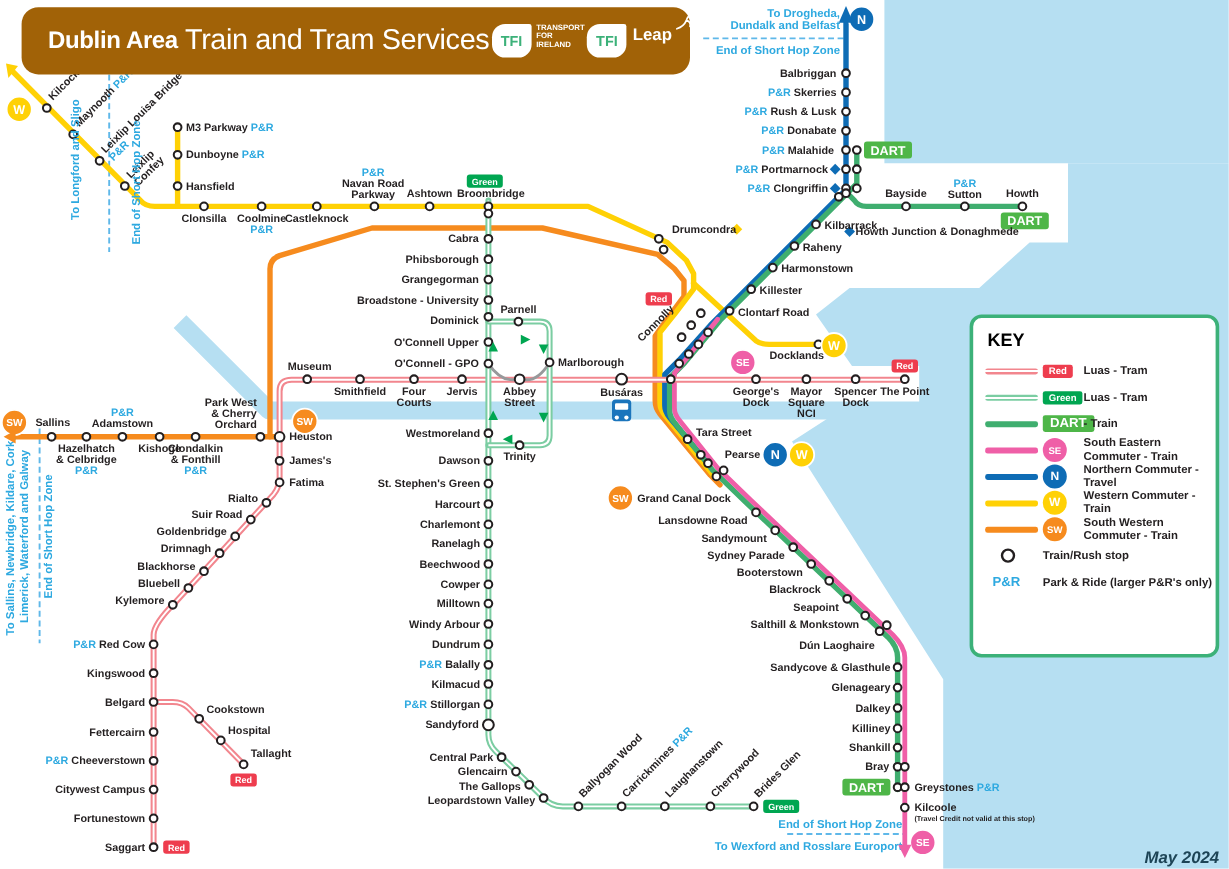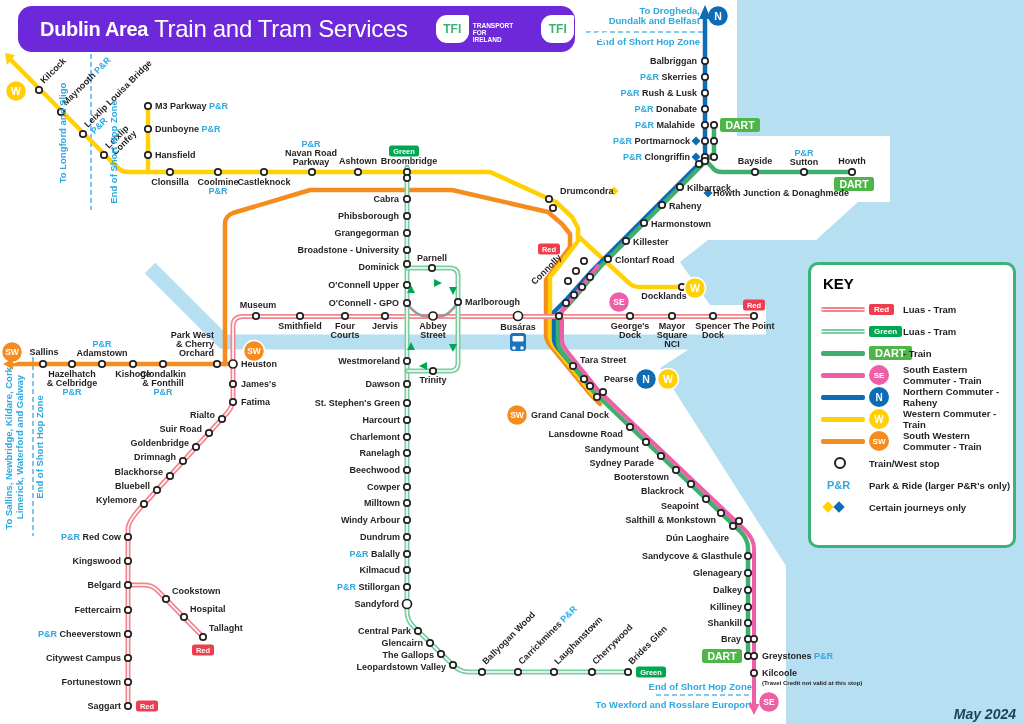--- a/index.html
+++ b/index.html
@@ -5,24 +5,24 @@
   html,body{margin:0;padding:0}
   body{width:1024px;height:724px;position:relative;font-family:"Liberation Sans",sans-serif;background:#fff;overflow:hidden}
   #map-svg{position:absolute;left:0;top:0}
   .stn{font-size:9px;font-weight:bold;fill:#231f20}
   .stn .pr{fill:#2ea9e0}
   .note{font-size:6px;font-weight:bold;fill:#231f20}
   .blueNote{font-size:9.5px;font-weight:bold;fill:#2ea9e0}
   .badge-t{fill:#fff;font-weight:bold}
   .icon-t{fill:#fff;font-weight:bold}
 
-  .header{position:absolute;left:18px;top:6px;width:557px;height:46px;background:#6d28d9;border-radius:14px;display:flex;align-items:center;padding:0 14px 0 22px;box-sizing:border-box;z-index:5}
+  .header{position:absolute;left:18px;top:6px;width:557px;height:56px;background:#a16207;border-radius:14px;display:flex;align-items:center;padding:0 14px 0 22px;box-sizing:border-box;z-index:5}
   .t-bold{color:#fff;font-weight:bold;font-size:20px;letter-spacing:-0.3px;white-space:pre}
   .t-rest{color:#fff;font-weight:normal;font-size:24px;letter-spacing:-0.3px;white-space:pre}
-  .logo{display:flex;align-items:flex-end;margin-left:28px}
+  .logo{display:flex;align-items:flex-start;margin-left:2px}
   .leaf{width:33px;height:28px;background:#fff;border-radius:11px 2px 11px 11px;display:flex;align-items:center;justify-content:center;color:#3cb179;font-weight:bold;font-size:12px;flex:none}
   .tfi-txt{margin-left:4px;color:#fff;font-weight:bold;font-size:6.5px;line-height:7px}
   .leap-txt{margin-left:5px;color:#fff;font-weight:bold;font-size:14px}
   .frog{margin-left:2px;margin-top:-12px}
 
   .key-panel{position:absolute;left:808px;top:262px;width:208px;height:286px;background:#fff;border:3px solid #3cb179;border-radius:10px;box-sizing:border-box;z-index:4;padding:8px 0 0 10px}
   .key-title{font-size:15px;font-weight:bold;color:#000;margin:2px 0 6px 2px}
   .krow{display:flex;align-items:center;height:22px}
   .kcol1{width:48px;display:flex;align-items:center;justify-content:flex-start;flex:none}
   .kcol2{width:34px;display:flex;align-items:center;justify-content:flex-start;flex:none}
@@ -469,21 +469,21 @@
         </span>
         <span class="klabel">South Eastern Commuter - Train</span>
       </div>
       <div class="krow">
         <span class="kcol1">
           <span class="kline northern"></span>
         </span>
         <span class="kcol2">
           <span class="kcirc" style="background: rgb(14, 108, 181); font-size: 10px;">N</span>
         </span>
-        <span class="klabel">Northern Commuter - Raheny</span>
+        <span class="klabel">Northern Commuter - Travel</span>
       </div>
       <div class="krow">
         <span class="kcol1">
           <span class="kline western"></span>
         </span>
         <span class="kcol2">
           <span class="kcirc" style="background: rgb(255, 209, 5); font-size: 10px;">W</span>
         </span>
         <span class="klabel">Western Commuter - Train</span>
       </div>
@@ -493,31 +493,24 @@
         </span>
         <span class="kcol2">
           <span class="kcirc" style="background: rgb(246, 139, 30); font-size: 8px;">SW</span>
         </span>
         <span class="klabel">South Western Commuter - Train</span>
       </div>
       <div class="krow">
         <span class="kcol1">
           <span class="kstop"></span>
         </span>
-        <span class="klabel">Train/West stop</span>
+        <span class="klabel">Train/Rush stop</span>
       </div>
       <div class="krow">
         <span class="kcol1">
           <span class="kpr">P&amp;R</span>
         </span>
         <span class="klabel">Park &amp; Ride (larger P&amp;R's only)</span>
-      </div>
-      <div class="krow">
-        <span class="kcol1">
-          <span class="kdia" style="background: rgb(255, 209, 5);"></span>
-          <span class="kdia" style="background: rgb(14, 108, 181);"></span>
-        </span>
-        <span class="klabel">Certain journeys only</span>
       </div>
     </div>
 </div>
 
 <div class="date-note">May 2024</div>
 
 </body></html>

